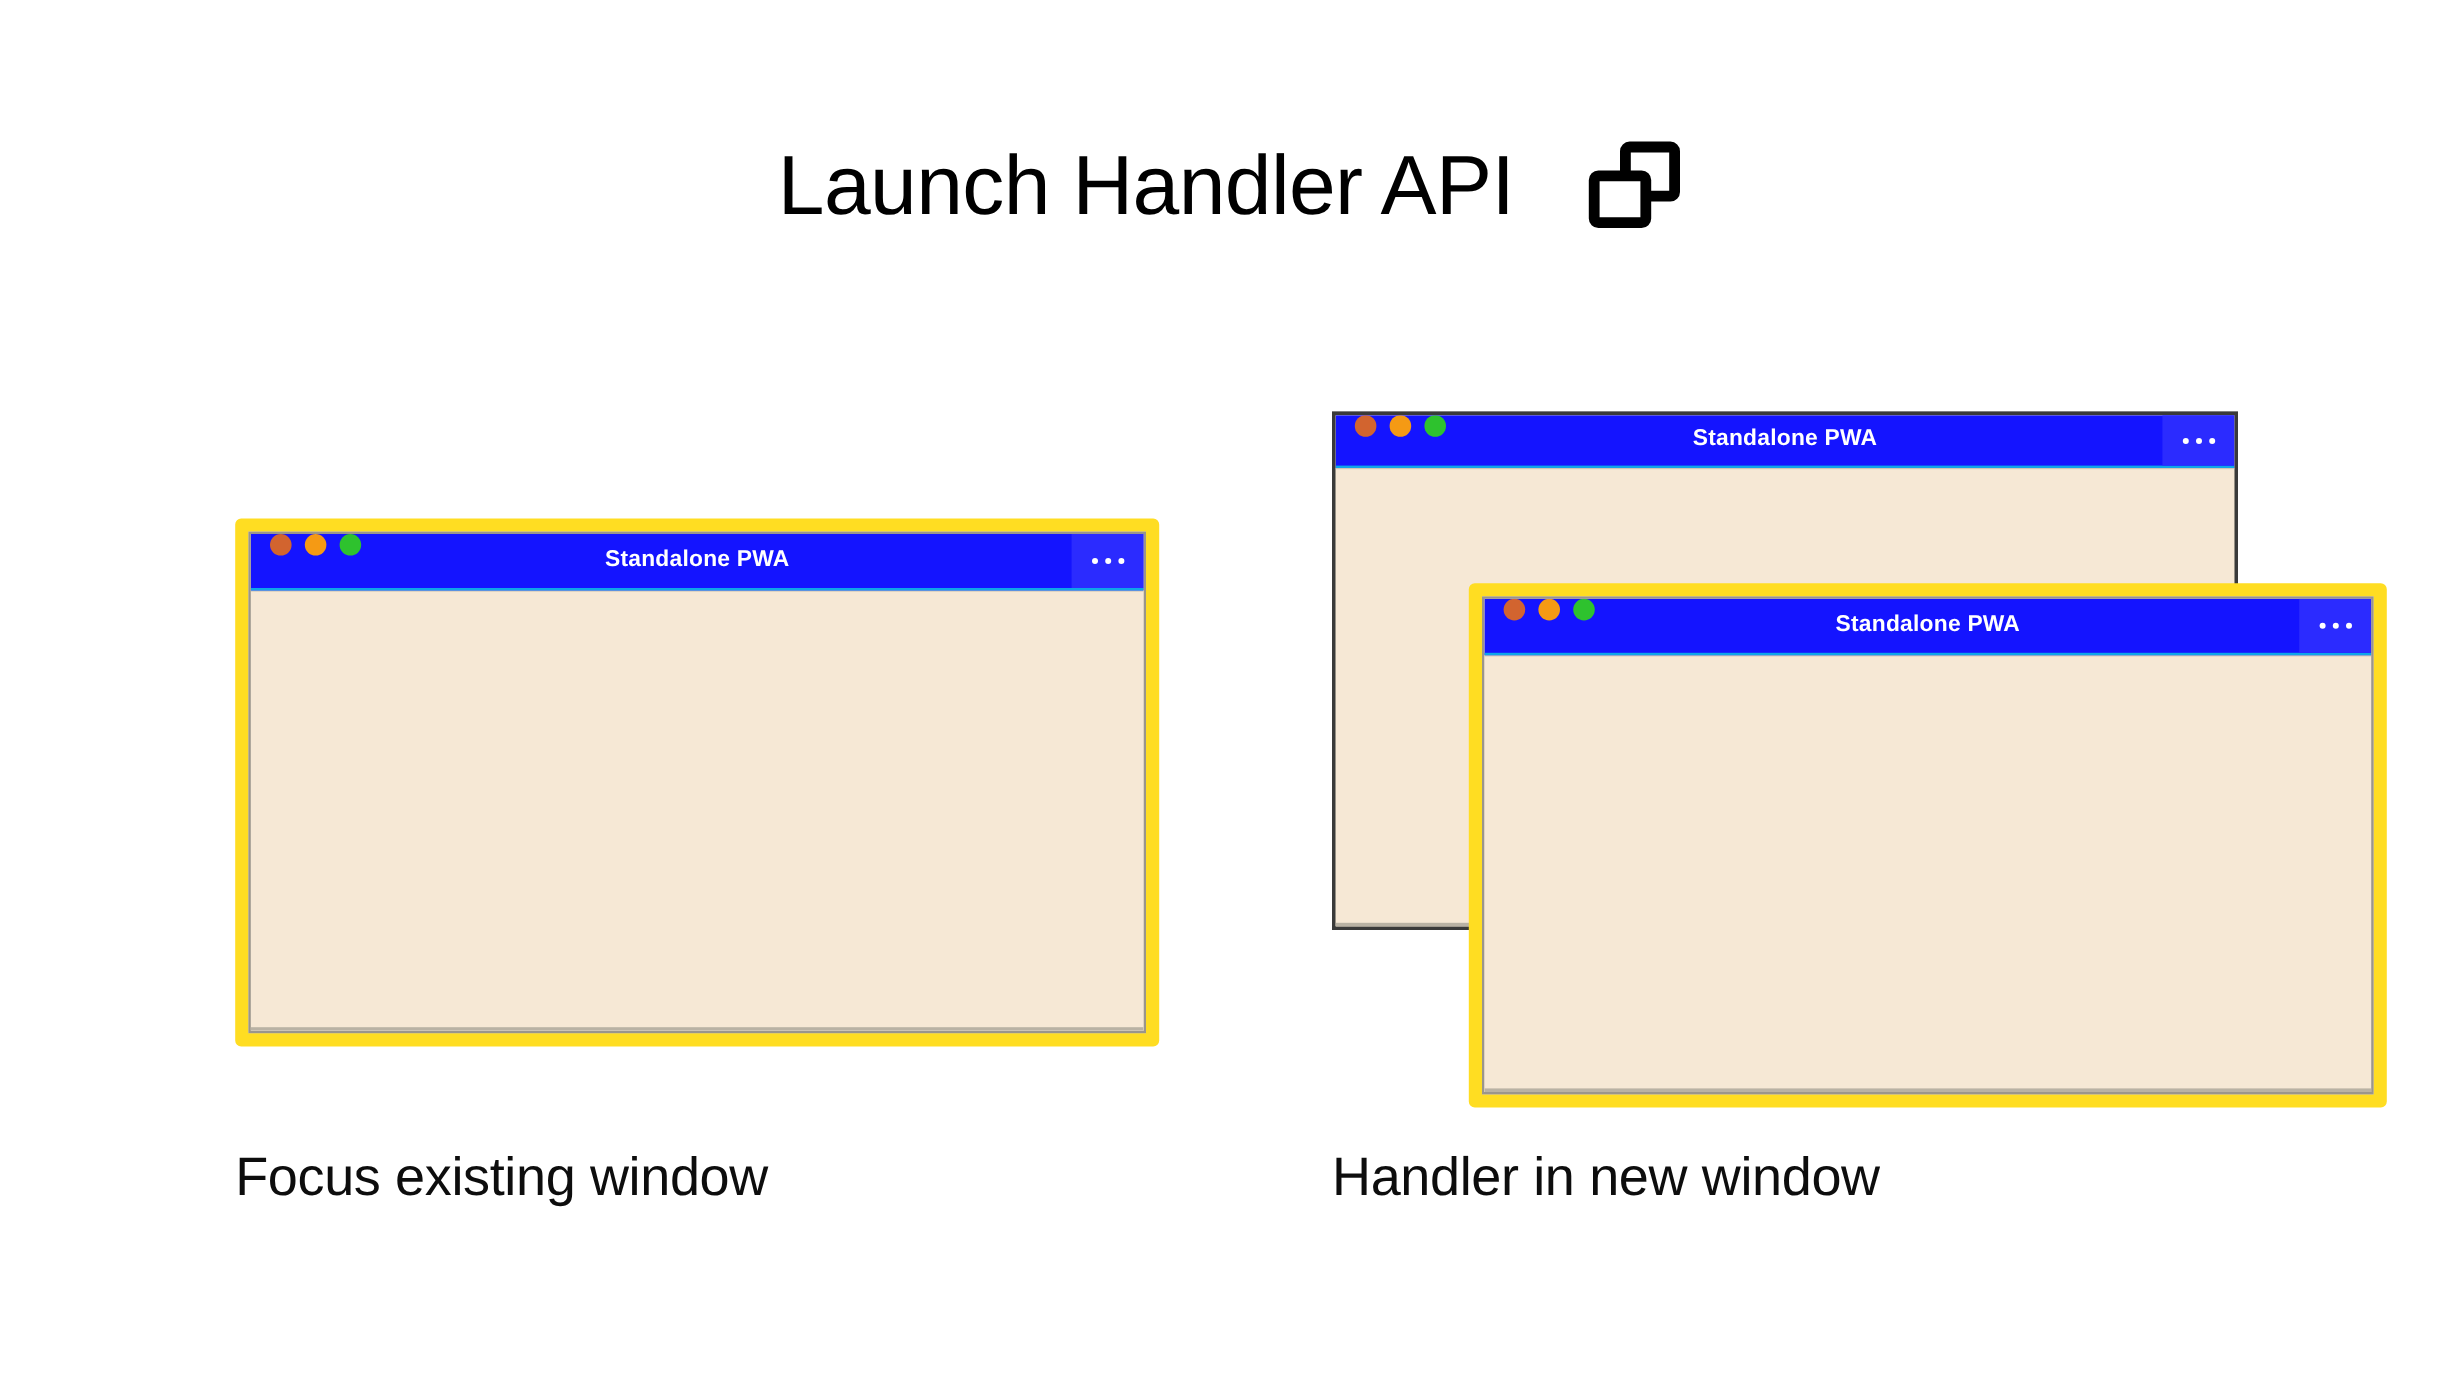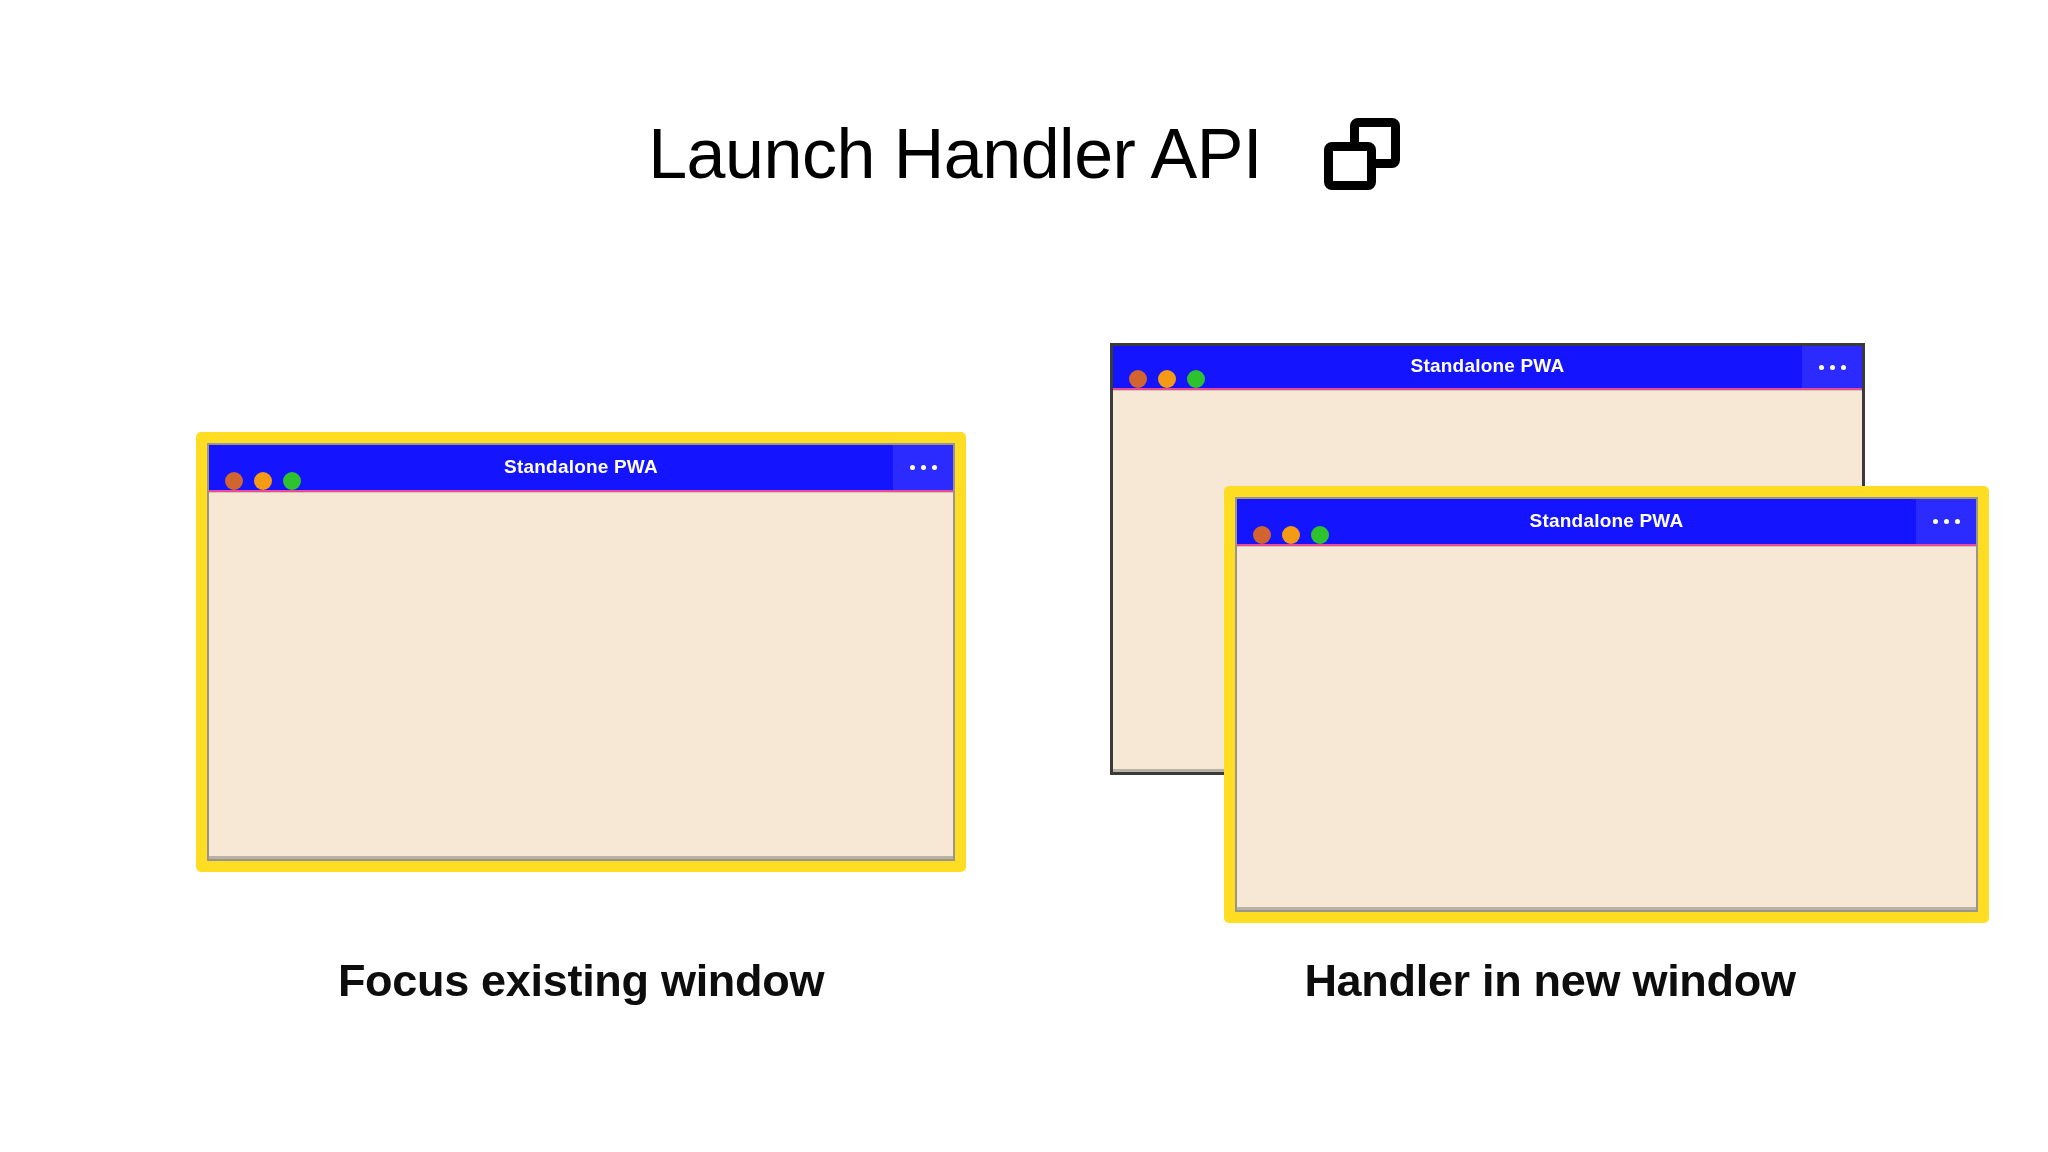--- a/index.html
+++ b/index.html
@@ -91,22 +91,22 @@
   .win.highlighted > .win-inner {
     border: 2px solid #9a958c;
   }
 
   .titlebar {
     flex: 0 0 auto;
     height: 47px;
     background: #1414FF;
     position: relative;
     display: flex;
-    align-items: flex-end;
-    border-bottom: 2px solid #ec4899;
+    align-items: flex-start;
+    border-bottom: 2px solid #0ea5e9;
     box-sizing: border-box;
   }
   .titlebar.small { height: 44px; }
 
   .traffic-lights {
     display: flex;
     align-items: center;
     gap: 11px;
     margin-left: 16px;
     flex: 0 0 auto;
@@ -185,25 +185,25 @@
     top: 486px;
     width: 765px;
     height: 437px;
     z-index: 2;
   }
 
   
   .caption {
     position: absolute;
     font-size: 45px;
-    font-weight: 700;
+    font-weight: 400;
     color: #0d0d0d;
     letter-spacing: -0.3px;
     white-space: nowrap;
-    text-align: center;
+    text-align: left;
   }
   #caption-focus-existing {
     left: 196px;
     top: 955px;
     width: 770px;
   }
   #caption-launch-new {
     left: 1110px;
     top: 955px;
     width: 880px;

